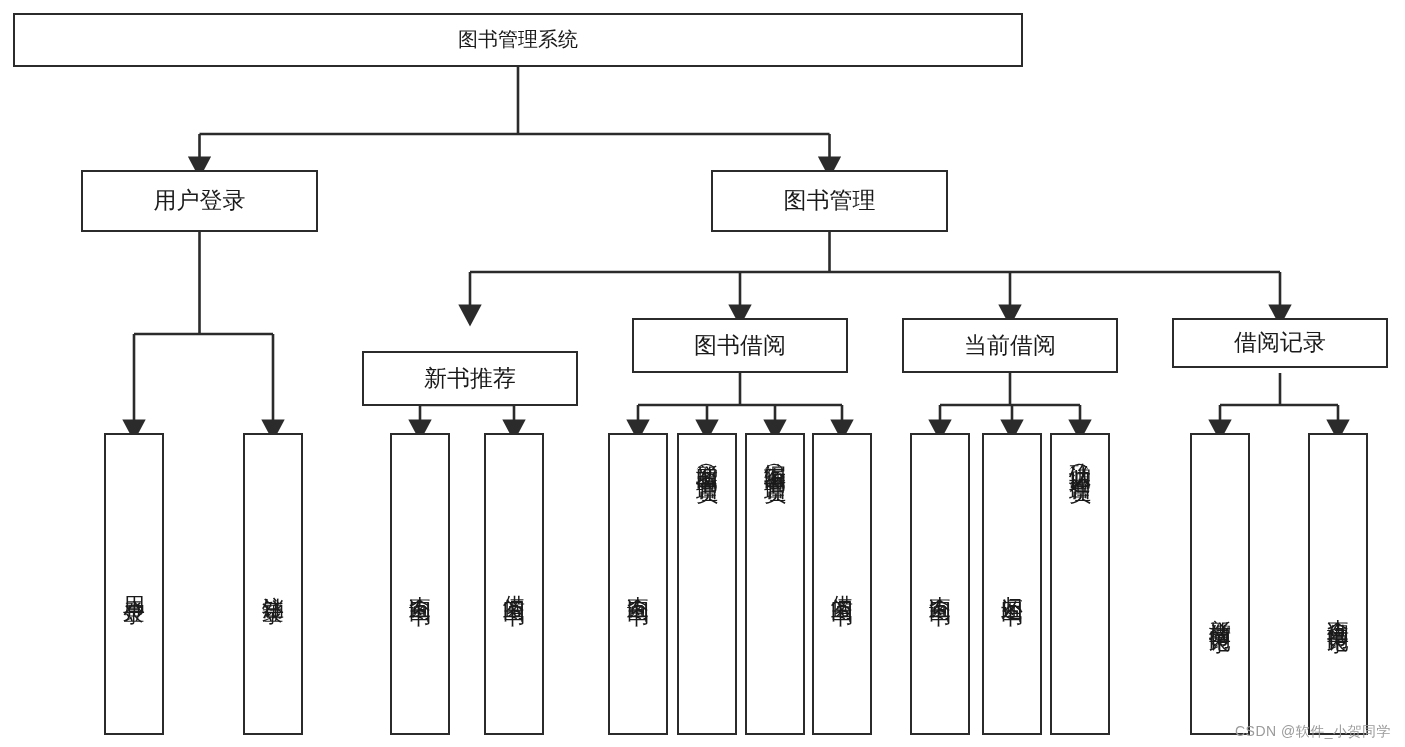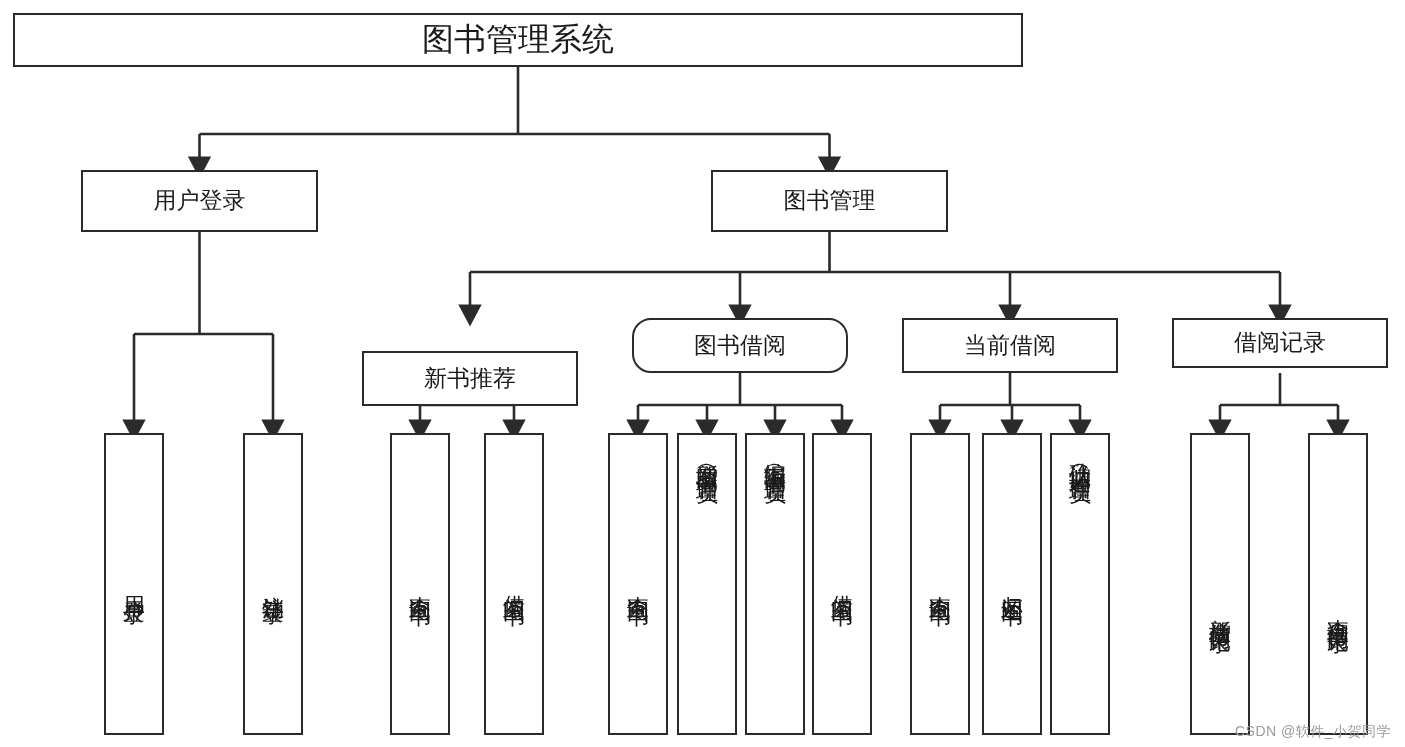--- a/index.html
+++ b/index.html
@@ -33,21 +33,21 @@
   .node-label {
     display: block;
     text-align: center;
     line-height: 1.18;
     white-space: nowrap;
   }
   .node.horizontal .node-label {
     font-size: 23px;
   }
   .node.root .node-label {
-    font-size: 32px;
+    font-size: 20px;
   }
   .node.vertical {
     align-items: flex-start;
     padding-top: 14px;
   }
   .node.vertical .node-label {
     writing-mode: vertical-rl;
     text-orientation: upright;
     font-size: 22px;
     letter-spacing: 3px;
@@ -127,21 +127,21 @@
       </div>
       <div class="node horizontal" style="left: 81px; top: 170px; width: 237px; height: 62px;">
         <span class="node-label">用户登录</span>
       </div>
       <div class="node horizontal" style="left: 711px; top: 170px; width: 237px; height: 62px;">
         <span class="node-label">图书管理</span>
       </div>
       <div class="node horizontal" style="left: 362px; top: 318px; width: 216px; height: 55px; margin-top: 33px;">
         <span class="node-label">新书推荐</span>
       </div>
-      <div class="node horizontal" style="left: 632px; top: 318px; width: 216px; height: 55px; border-radius: 19px;">
+      <div class="node horizontal" style="left: 632px; top: 318px; width: 216px; height: 55px;">
         <span class="node-label">图书借阅</span>
       </div>
       <div class="node horizontal" style="left: 902px; top: 318px; width: 216px; height: 55px;">
         <span class="node-label">当前借阅</span>
       </div>
       <div class="node horizontal" style="left: 1172px; top: 318px; width: 216px; height: 50px; justify-content: center;">
         <span class="node-label">借阅记录</span>
       </div>
       <div class="node vertical" style="left: 104px; top: 433px; width: 60px; height: 302px; padding-top: 0px; align-items: center;">
         <span class="node-label">用户登录</span>

